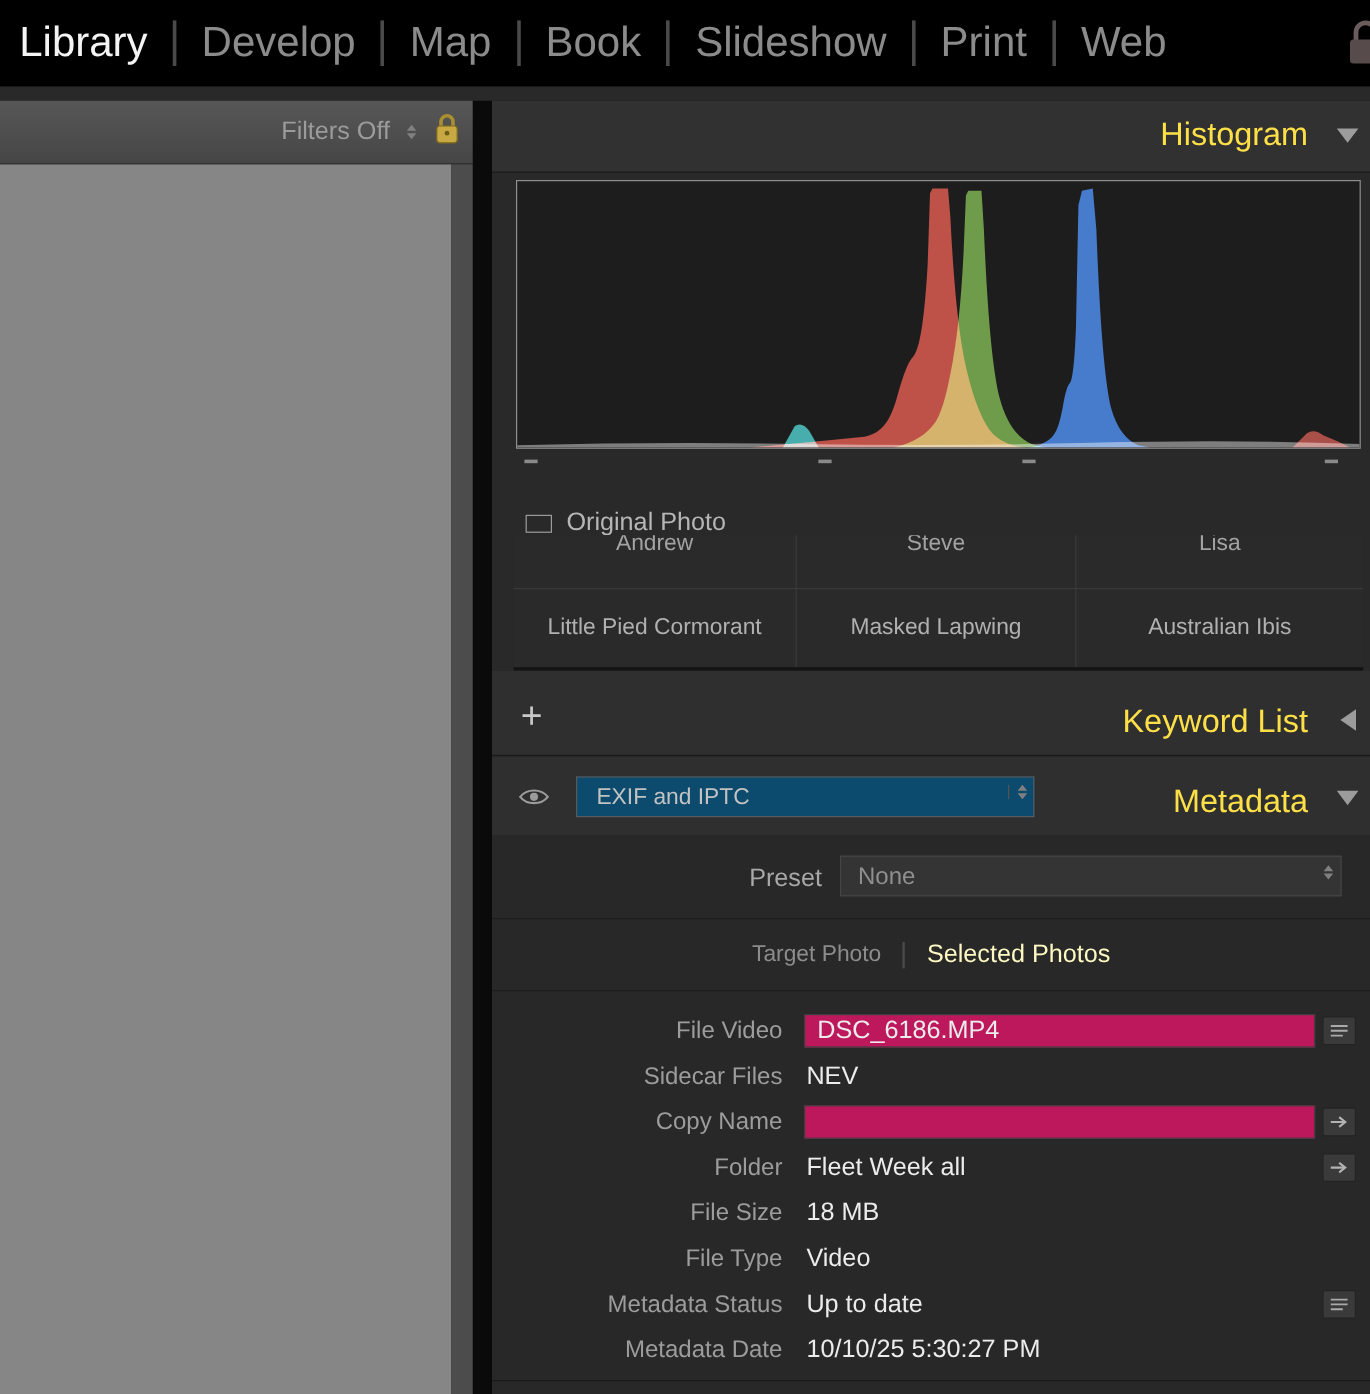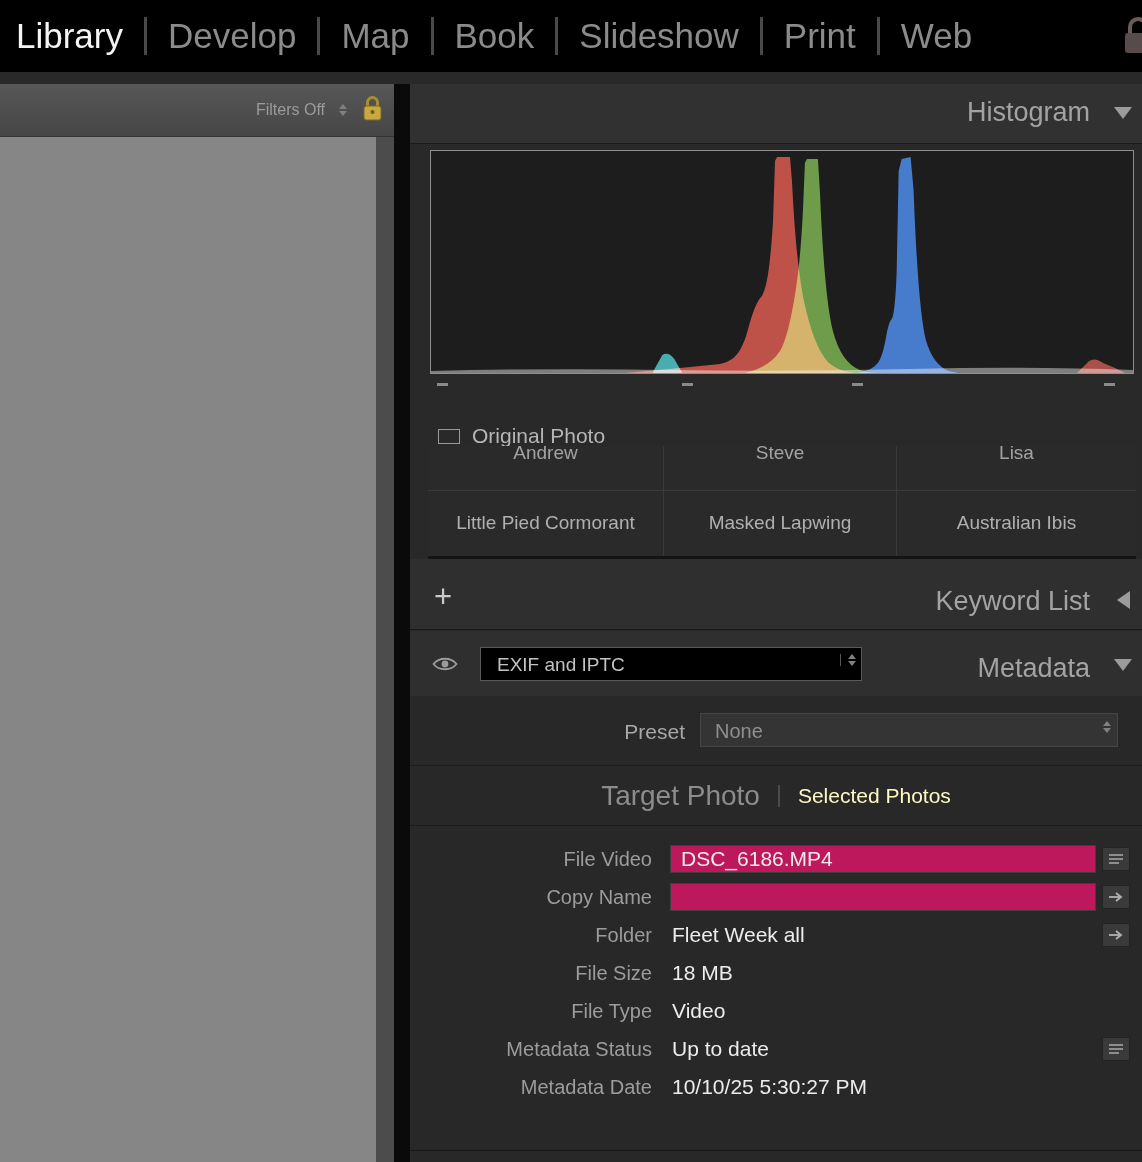--- a/index.html
+++ b/index.html
@@ -13,35 +13,35 @@
   .m-item:first-child{padding-left:0;}
   .m-item.active{color:#f4f4f4;}
   .m-sep{width:3px;height:38px;background:#4a4a4a;flex:none;}
   .idplate-lock{position:absolute;right:-14px;top:14px;}
 
   
   .filter-strip{position:absolute;left:0;top:84px;width:394px;height:53px;
                 background:linear-gradient(#575757,#464646);border-bottom:1px solid #333;
                 display:flex;align-items:center;justify-content:flex-end;box-sizing:border-box;
                 padding-right:10px;gap:14px;}
-  .filter-label{font-size:16px;color:#9b9b9b;}
+  .filter-label{font-size:21px;color:#9b9b9b;}
   .spin{display:flex;flex-direction:column;align-items:center;}
   .spin i{display:block;width:0;height:0;border-left:5px solid transparent;border-right:5px solid transparent;}
   .spin .u{border-bottom:6px solid #a8a8a8;margin-bottom:3px;}
   .spin .d{border-top:6px solid #a8a8a8;}
   .spin-sm i{border-left-width:4px;border-right-width:4px;}
   .spin-sm .u{border-bottom:5px solid #808080;margin-bottom:2px;}
   .spin-sm .d{border-top:5px solid #808080;}
   .grid-area{position:absolute;left:0;top:137px;width:376px;height:1025px;background:#868686;}
   .scroll-strip{position:absolute;left:376px;top:137px;width:18px;height:1025px;background:#4c4c4c;}
   .panel-gap{position:absolute;left:394px;top:84px;width:16px;height:1078px;background:#0a0a0a;}
 
   
   .right-panel{position:absolute;left:410px;top:84px;width:732px;height:1078px;background:#292929;overflow:hidden;}
-  .sec-title{font-size:27px;color:#a3a3a3;}
+  .sec-title{font-size:27px;color:#fde047;}
   .tri-down{width:0;height:0;border-left:9px solid transparent;border-right:9px solid transparent;
             border-top:12px solid #9c9c9c;}
   .tri-left{width:0;height:0;border-top:9px solid transparent;border-bottom:9px solid transparent;
             border-right:13px solid #9c9c9c;}
 
   .hist-header{position:absolute;left:0;top:0;width:732px;height:60px;background:#313131;
                border-bottom:1px solid #1a1a1a;box-sizing:border-box;}
   .hist-header .sec-title{position:absolute;right:52px;top:13px;}
   .hist-header .tri-down{position:absolute;right:10px;top:23px;}
 
@@ -66,38 +66,38 @@
   .kw-bottom{position:absolute;left:18px;top:472px;width:708px;height:3px;background:#141414;}
 
   .kwl-header{position:absolute;left:0;top:475px;width:732px;height:71px;background:#2f2f2f;
               border-bottom:1px solid #191919;box-sizing:border-box;}
   .kwl-plus{position:absolute;left:24px;top:22px;font-size:31px;color:#c9c9c9;line-height:1;}
   .kwl-header .sec-title{position:absolute;right:52px;top:27px;}
   .kwl-header .tri-left{position:absolute;right:12px;top:32px;}
 
   .meta-header{position:absolute;left:0;top:547px;width:732px;height:65px;background:#2f2f2f;}
   .eye-icon{position:absolute;left:22px;top:24px;}
-  .view-select{position:absolute;left:70px;top:16px;width:382px;height:34px;background:#000000;
+  .view-select{position:absolute;left:70px;top:16px;width:382px;height:34px;background:#0c4a6e;
                border:1px solid #5a5a5a;box-sizing:border-box;}
   .view-select .vs-label{position:absolute;left:16px;top:6px;font-size:19px;color:#c2c2c2;}
   .view-select .spin{position:absolute;right:5px;top:6px;border-left:1px solid #555;padding-left:7px;}
   .meta-header .sec-title{position:absolute;right:52px;top:22px;}
   .meta-header .tri-down{position:absolute;right:10px;top:28px;}
 
   .meta-content{position:absolute;left:0;top:612px;width:732px;bottom:0;background:#282828;}
   .preset-row{position:absolute;left:0;top:0;width:732px;height:70px;border-bottom:1px solid #1d1d1d;box-sizing:border-box;}
   .preset-label{position:absolute;left:0;top:24px;width:275px;text-align:right;font-size:21px;color:#a8a8a8;}
   .preset-select{position:absolute;left:290px;top:17px;width:418px;height:34px;background:#343434;
                  border:1px solid #454545;box-sizing:border-box;}
   .preset-select .ps-label{position:absolute;left:14px;top:6px;font-size:20px;color:#8f8f8f;}
   .preset-select .spin{position:absolute;right:6px;top:7px;}
 
   .target-row{position:absolute;left:0;top:70px;width:732px;height:60px;border-bottom:1px solid #1d1d1d;
               display:flex;align-items:center;justify-content:center;gap:18px;box-sizing:border-box;}
-  .target-label{font-size:28px;color:#8c8c8c;}
+  .target-label{font-size:19px;color:#8c8c8c;}
   .selected-label{font-size:21px;color:#fef9c3;}
   .t-sep{width:2px;height:22px;background:#4a4a4a;}
 
   .fields{position:absolute;left:0;top:130px;width:732px;padding-top:14px;}
   .f-row{position:relative;height:38px;display:flex;align-items:center;}
   .f-label{width:242px;text-align:right;font-size:20px;color:#9c9c9c;flex:none;}
   .f-value{margin-left:20px;font-size:21px;color:#ececec;white-space:nowrap;}
   .f-box{margin-left:18px;width:404px;height:26px;background:#be185d;border:1px solid #3e3e3e;
          display:flex;align-items:center;padding:0 10px;font-size:21px;color:#ececec;}
   .f-btn{position:absolute;right:12px;top:7px;width:28px;height:24px;background:#3a3a3a;
@@ -250,20 +250,24 @@
         <div class="f-row">
           <span class="f-label">File Video</span>
           <span class="f-box">DSC_6186.MP4</span>
           <button class="f-btn">
             <svg width="16" height="12" viewBox="0 0 16 12">
                 <path d="M1 2h14M1 6h14M1 10h10" stroke="#aaaaaa" stroke-width="1.6"></path>
               </svg>
           </button>
         </div>
 
+        <div class="f-row">
+          <span class="f-label">Sidecar Files</span>
+          <span class="f-value">NEV</span>
+        </div>
 
         <div class="f-row">
           <span class="f-label">Copy Name</span>
           <span class="f-box"></span>
           <button class="f-btn">
             <svg width="16" height="12" viewBox="0 0 16 12">
                 <path d="M1 6h11" stroke="#b3b3b3" stroke-width="1.8"></path>
                 <path d="M8 2l5 4-5 4" fill="none" stroke="#b3b3b3" stroke-width="1.8"></path>
               </svg>
           </button>

